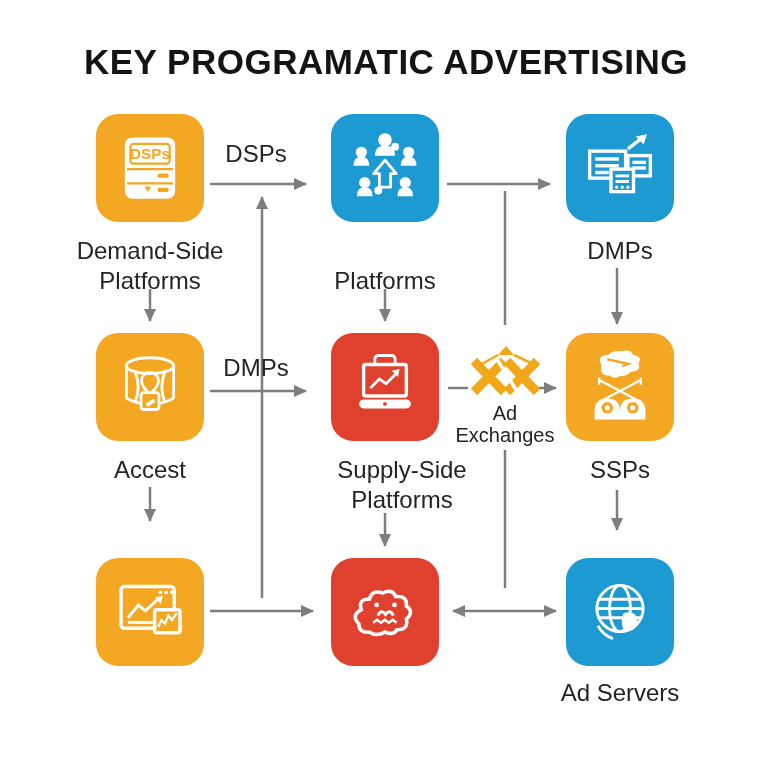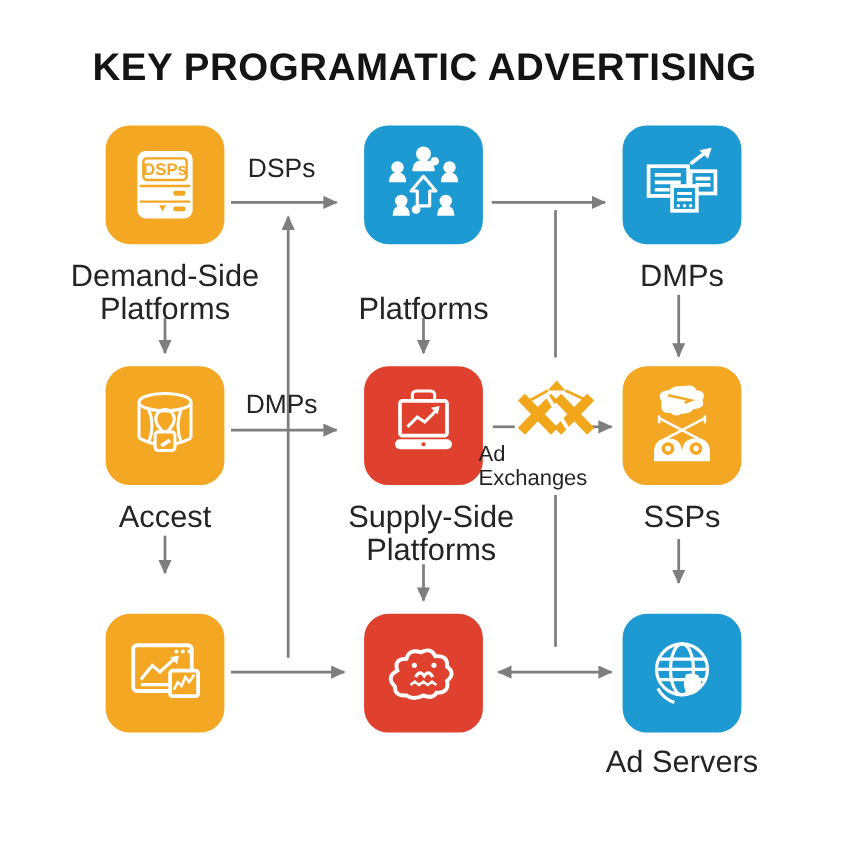--- a/index.html
+++ b/index.html
@@ -12,28 +12,28 @@
     position:absolute;left:84px;top:42px;margin:0;
     font-size:35px;font-weight:bold;letter-spacing:0.5px;color:#141414;white-space:nowrap;
   }
   .arrow-layer{position:absolute;inset:0;z-index:1;pointer-events:none;}
   .tile{
     position:absolute;width:108px;height:108px;border-radius:22px;z-index:2;
     display:flex;align-items:center;justify-content:center;
   }
   .nlabel{
     position:absolute;width:236px;text-align:center;z-index:3;
-    font-size:28px;line-height:30px;color:#242424;
+    font-size:24px;line-height:30px;color:#242424;
   }
   .clabel{
     position:absolute;width:120px;text-align:center;z-index:3;
     font-size:24px;color:#242424;
   }
   .hub-label{
-    position:absolute;left:435px;top:402px;width:140px;text-align:left;z-index:3;
+    position:absolute;left:435px;top:402px;width:140px;text-align:center;z-index:3;
     font-size:20px;line-height:22px;color:#242424;
   }
   .hub-icon{position:absolute;left:460px;top:344px;z-index:2;}
   svg text{font-family:"Liberation Sans", sans-serif;}
 </style>
 </head>
 <body>
 
 <div class="stage">
 
@@ -175,21 +175,21 @@
         <circle cx="21" cy="50" r="2.2" fill="#FFFFFF"></circle>
       <path d="M32 60 v-7 q0 -11 11 -11 q11 0 11 11 v7 z" fill="#FFFFFF"></path>
       <circle cx="43" cy="50" r="5" fill="#F4A723"></circle>
         <circle cx="43" cy="50" r="2.2" fill="#FFFFFF"></circle>
     </svg>
   </div>
 
   <div class="nlabel" style="left:32px;top:455px">
     <span>Accest</span>
   </div>
-  <div class="nlabel" style="left:274px;top:455px">
+  <div class="nlabel" style="left:284px;top:455px">
     <span>Supply-Side</span><br>
     <span>Platforms</span>
   </div>
   <div class="nlabel" style="left:502px;top:455px">
     <span>SSPs</span>
   </div>
 
   <div class="clabel" style="left:196px;top:354px">DMPs</div>
 
   <svg class="hub-icon" width="90" height="58" viewBox="0 0 90 58">

